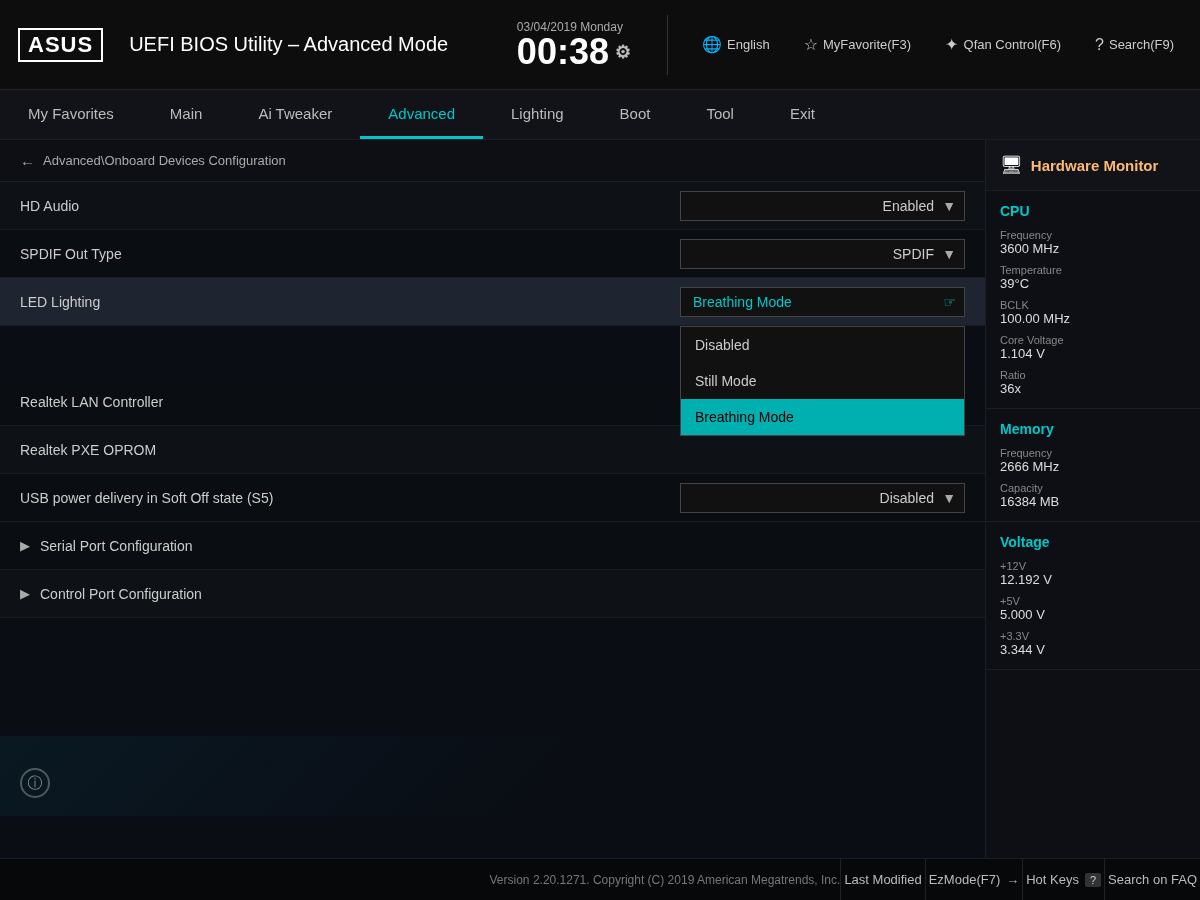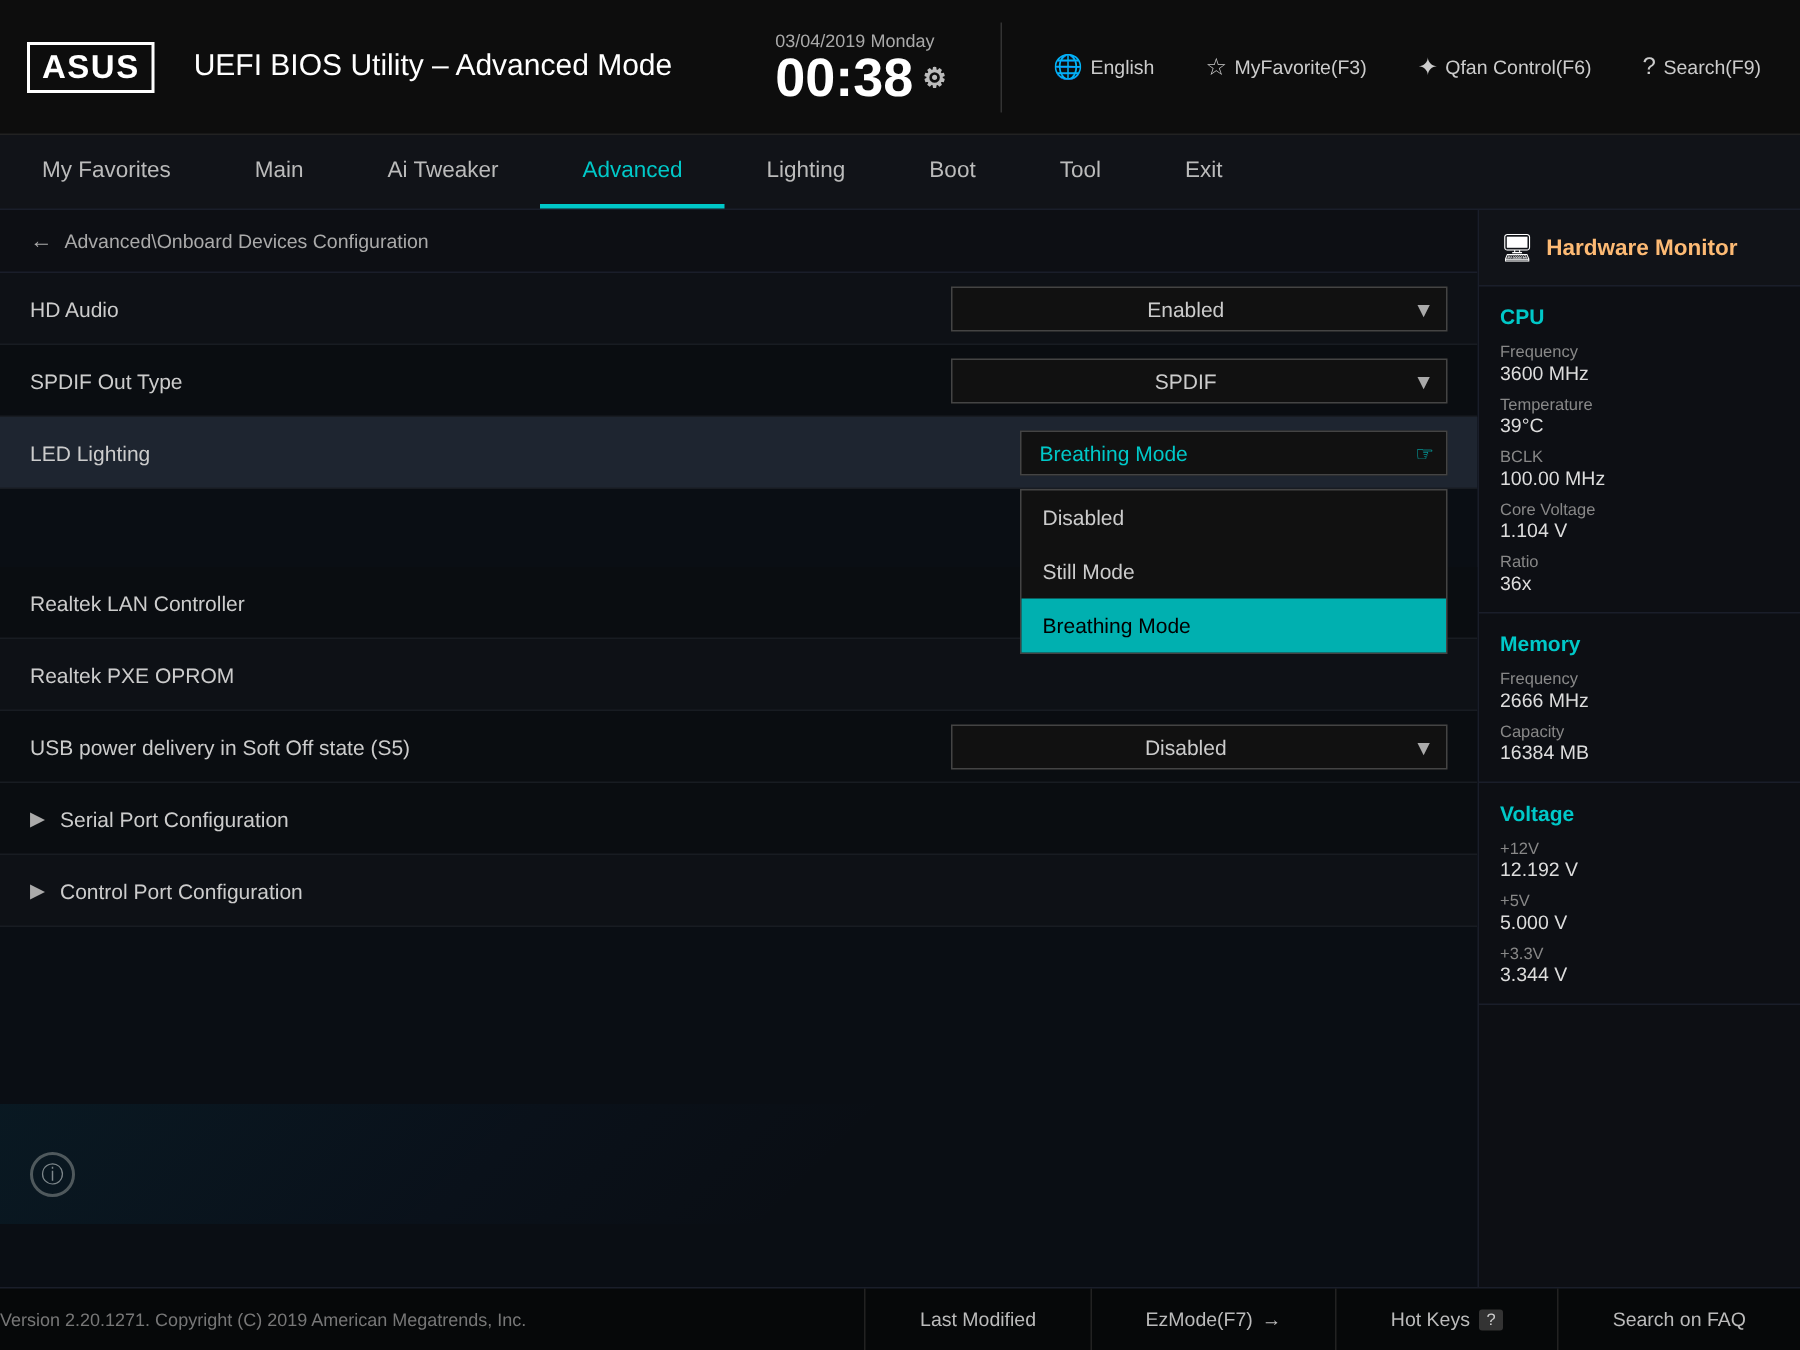--- a/index.html
+++ b/index.html
@@ -138,24 +138,24 @@
     .setting-value {
       min-width: 285px;
       position: relative;
     }
     .dropdown-box {
       background: #111;
       border: 1px solid #444;
       color: #ccc;
       font-size: 14px;
       padding: 6px 30px 6px 12px;
-      width: 331px;
-      display: flex;
-      align-items: center;
-      justify-content: center;
+      width: 285px;
+      display: flex;
+      align-items: center;
+      justify-content: flex-end;
       cursor: pointer;
       position: relative;
     }
     .dropdown-arrow {
       position: absolute;
       right: 8px;
       top: 50%;
       transform: translateY(-50%);
       color: #aaa;
       font-size: 14px;
@@ -259,26 +259,26 @@
       height: 42px;
       background: #060809;
       border-top: 1px solid #1a1e2a;
       display: flex;
       align-items: center;
       justify-content: center;
       gap: 0;
     }
     #footer-version {
       flex: 1;
-      text-align: left;
+      text-align: right;
       color: #777;
       font-size: 12px;
     }
     .footer-btn {
-      padding: 0 36px;
+      padding: 0 3px;
       height: 42px;
       display: flex;
       align-items: center;
       color: #bbb;
       font-size: 13px;
       gap: 6px;
       border-left: 1px solid #222;
       cursor: pointer;
     }
     .footer-btn-key {

